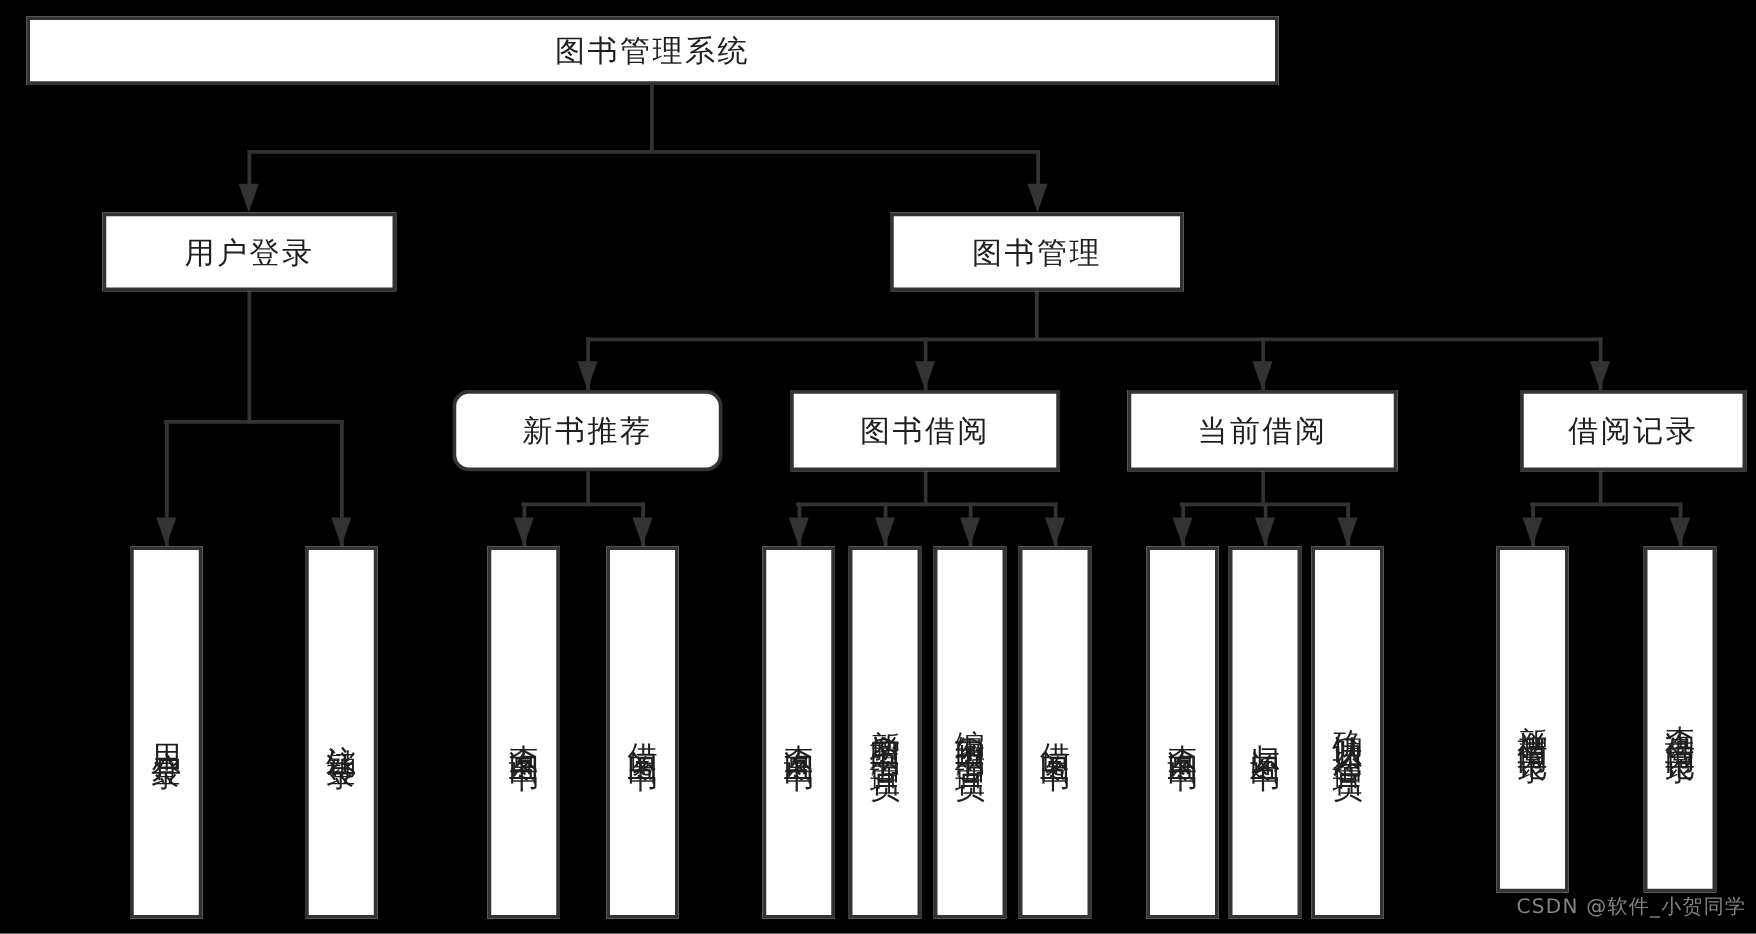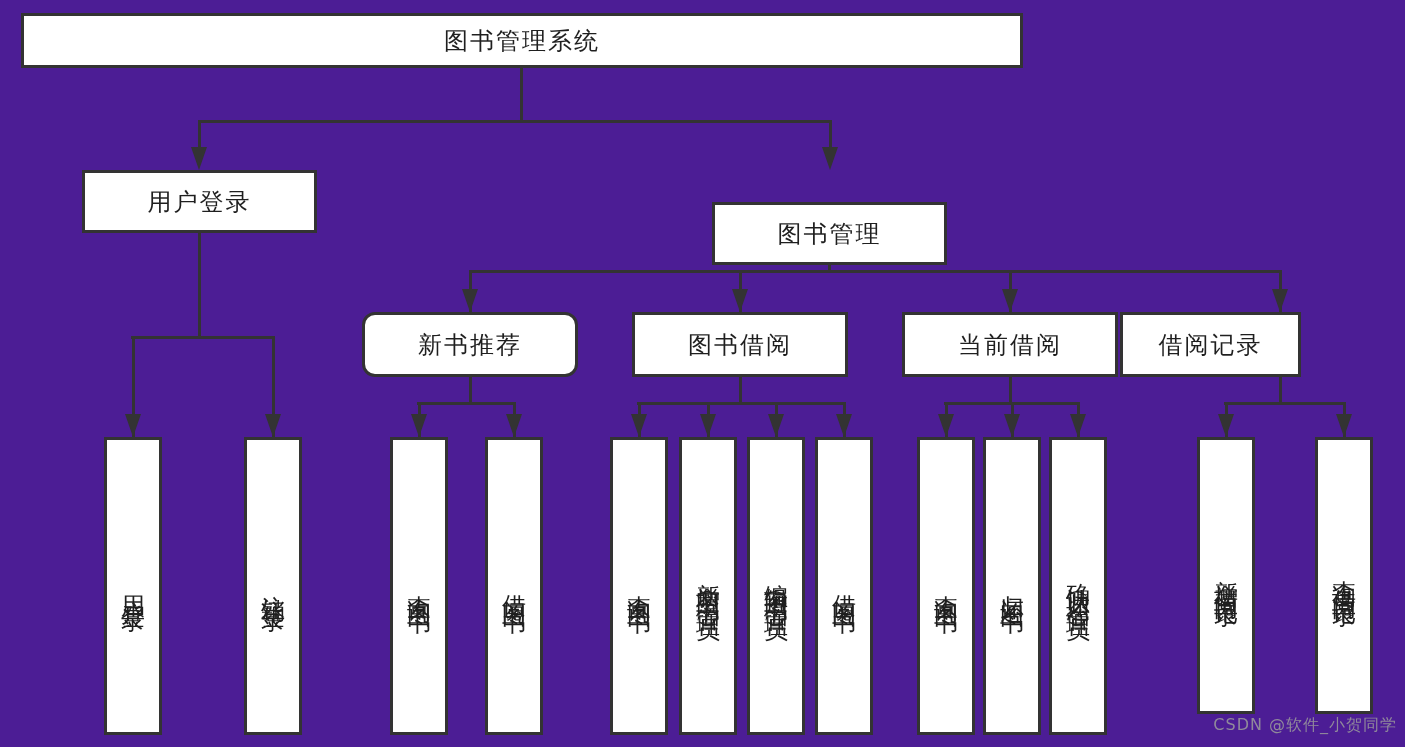--- a/index.html
+++ b/index.html
@@ -1,20 +1,20 @@
 <!DOCTYPE html>
 <html><head>
 <meta charset="utf-8">
 <style>
   html, body { margin: 0; padding: 0; background: #ffffff; }
   .stage {
     position: relative;
     width: 1405px;
     height: 747px;
-    background: #4c1d95;
+    background: #000000;
     overflow: hidden;
     font-family: "DejaVu Sans", "Liberation Sans", sans-serif;
     color: #1f1f1f;
   }
   .box {
     position: absolute;
     background: #ffffff;
     border: 3px solid #333333;
     box-sizing: border-box;
     display: flex;
@@ -73,21 +73,21 @@
   <div class="line" style="left:520px; top:68px; width:3px; height:55px;"></div>
   <div class="line" style="left:198px; top:120px; width:634px; height:3px;"></div>
   <div class="line" style="left:198px; top:120px; width:3px; height:30px;"></div>
   <div class="line" style="left:829px; top:120px; width:3px; height:30px;"></div>
   <div class="arrow" style="left:191px; top:147px;"></div>
   <div class="arrow" style="left:822px; top:147px;"></div>
 
   <div class="box h" style="left:82px; top:170px; width:235px; height:63px;">
     <span class="lbl">用户登录</span>
   </div>
-  <div class="box h" style="left:712px; top:170px; width:235px; height:63px;margin-top:32px;">
+  <div class="box h" style="left:712px; top:170px; width:235px; height:63px;">
     <span class="lbl">图书管理</span>
   </div>
 
   <div class="line" style="left:198px; top:233px; width:3px; height:106px;"></div>
   <div class="line" style="left:131px; top:336px; width:144px; height:3px;"></div>
   <div class="line" style="left:132px; top:336px; width:3px; height:101px;"></div>
   <div class="line" style="left:272px; top:336px; width:3px; height:101px;"></div>
   <div class="arrow" style="left:125px; top:414px;"></div>
   <div class="arrow" style="left:265px; top:414px;"></div>
 
@@ -104,21 +104,21 @@
 
   <div class="box h" style="left:362px; top:312px; width:216px; height:65px;border-radius:13px;">
     <span class="lbl">新书推荐</span>
   </div>
   <div class="box h" style="left:632px; top:312px; width:216px; height:65px;">
     <span class="lbl">图书借阅</span>
   </div>
   <div class="box h" style="left:902px; top:312px; width:216px; height:65px;">
     <span class="lbl">当前借阅</span>
   </div>
-  <div class="box h" style="left:1120px; top:312px; width:181px; height:65px;align-items:center;">
+  <div class="box h" style="left:1216px; top:312px; width:181px; height:65px;align-items:center;">
     <span class="lbl">借阅记录</span>
   </div>
 
   <div class="line" style="left:469px; top:377px; width:3px; height:28px;"></div>
   <div class="line" style="left:417px; top:402px; width:99px; height:3px;"></div>
   <div class="line" style="left:418px; top:402px; width:3px; height:35px;"></div>
   <div class="line" style="left:513px; top:402px; width:3px; height:35px;"></div>
   <div class="arrow" style="left:411px; top:414px;"></div>
   <div class="arrow" style="left:506px; top:414px;"></div>
 

